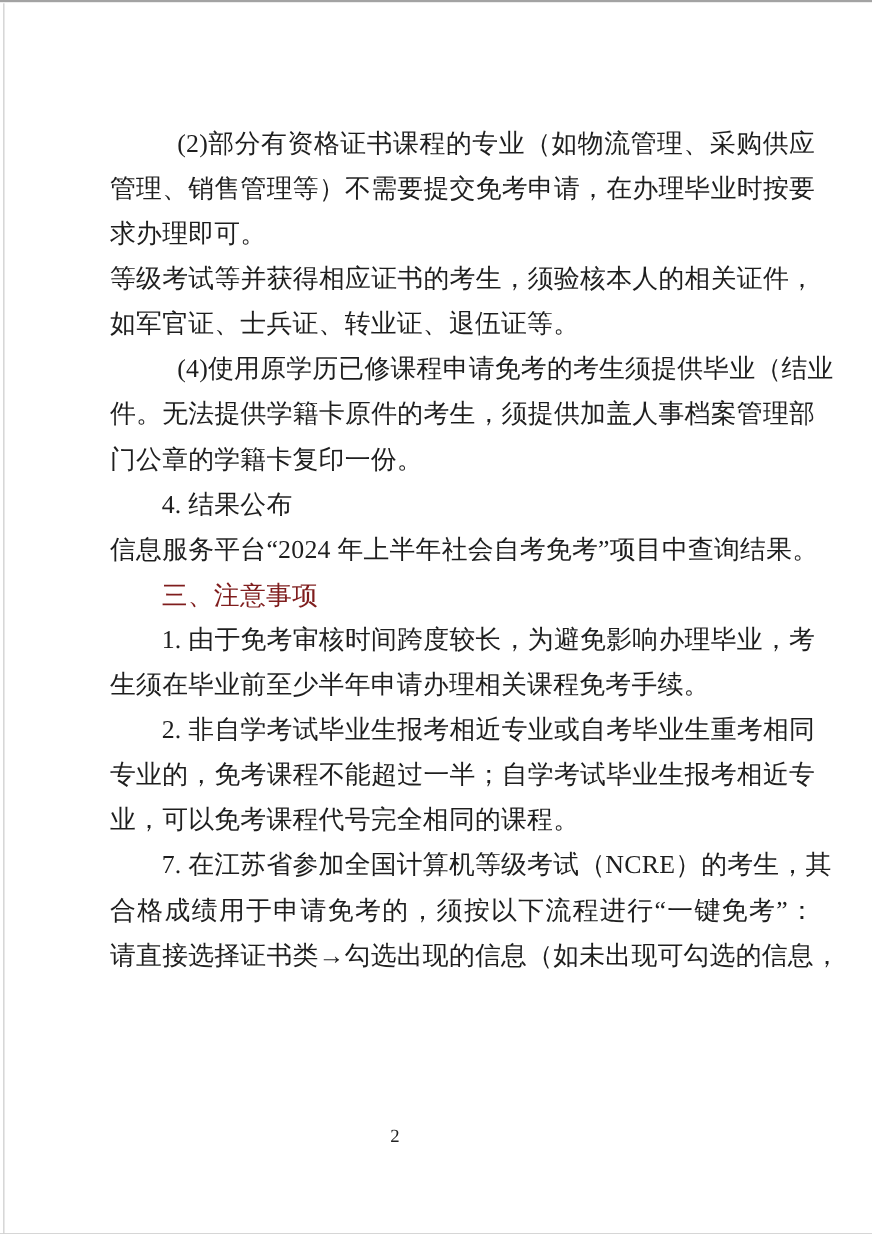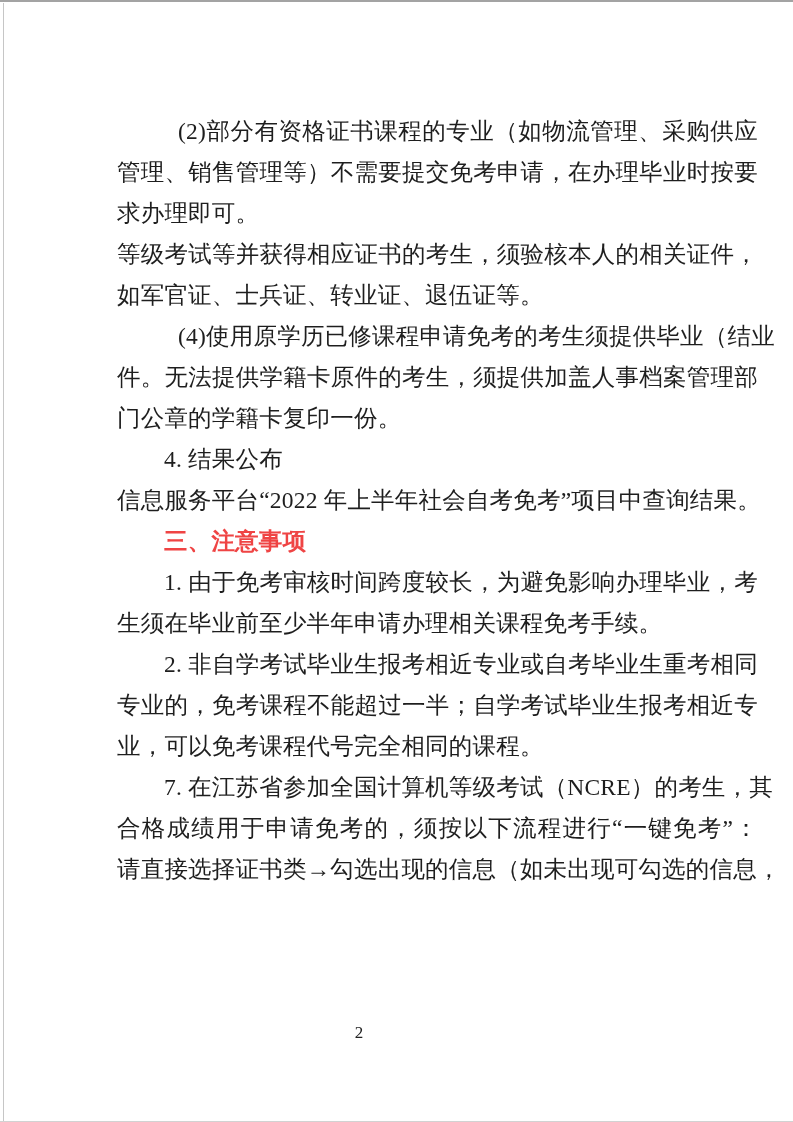--- a/index.html
+++ b/index.html
@@ -34,21 +34,21 @@
   .edge-bottom {
     position: absolute;
     bottom: 0; left: 0; right: 0;
     height: 1px;
     background: #d2d2d2;
   }
 
   .doc-body {
     position: absolute;
     top: 111px;
-    left: 117px;
+    left: 100px;
     width: 641px;
   }
 
   .paragraph {  }
 
   .line {
     height: 41px;
     line-height: 41px;
     font-size: 23.5px;
     white-space: nowrap;
@@ -63,22 +63,22 @@
   }
   .line.indent {
     text-indent: 2em;
   }
   .line.indent-wide {
     text-indent: 2.6em;
   }
 
   .paragraph.heading .line {
     font-family: "Liberation Sans", "DejaVu Sans", sans-serif;
-    font-weight: bold;
-    color: #ef4444;
+    font-weight: normal;
+    color: #7f1d1d;
   }
 
   .page-number {
     position: absolute;
     top: 1022px;
     left: 337px;
     width: 44px;
     height: 22px;
     line-height: 22px;
     text-align: center;
@@ -107,21 +107,21 @@
       </div>
       <div class="paragraph">
         <div class="line indent-wide">(4)使用原学历已修课程申请免考的考生须提供毕业（结业</div>
         <div class="line">件。无法提供学籍卡原件的考生，须提供加盖人事档案管理部</div>
         <div class="line last">门公章的学籍卡复印一份。</div>
       </div>
       <div class="paragraph">
         <div class="line last indent">4. 结果公布</div>
       </div>
       <div class="paragraph">
-        <div class="line last">信息服务平台“2022 年上半年社会自考免考”项目中查询结果。</div>
+        <div class="line last">信息服务平台“2024 年上半年社会自考免考”项目中查询结果。</div>
       </div>
       <div class="paragraph heading">
         <div class="line last indent">三、注意事项</div>
       </div>
       <div class="paragraph">
         <div class="line indent">1. 由于免考审核时间跨度较长，为避免影响办理毕业，考</div>
         <div class="line last">生须在毕业前至少半年申请办理相关课程免考手续。</div>
       </div>
       <div class="paragraph">
         <div class="line indent">2. 非自学考试毕业生报考相近专业或自考毕业生重考相同</div>

